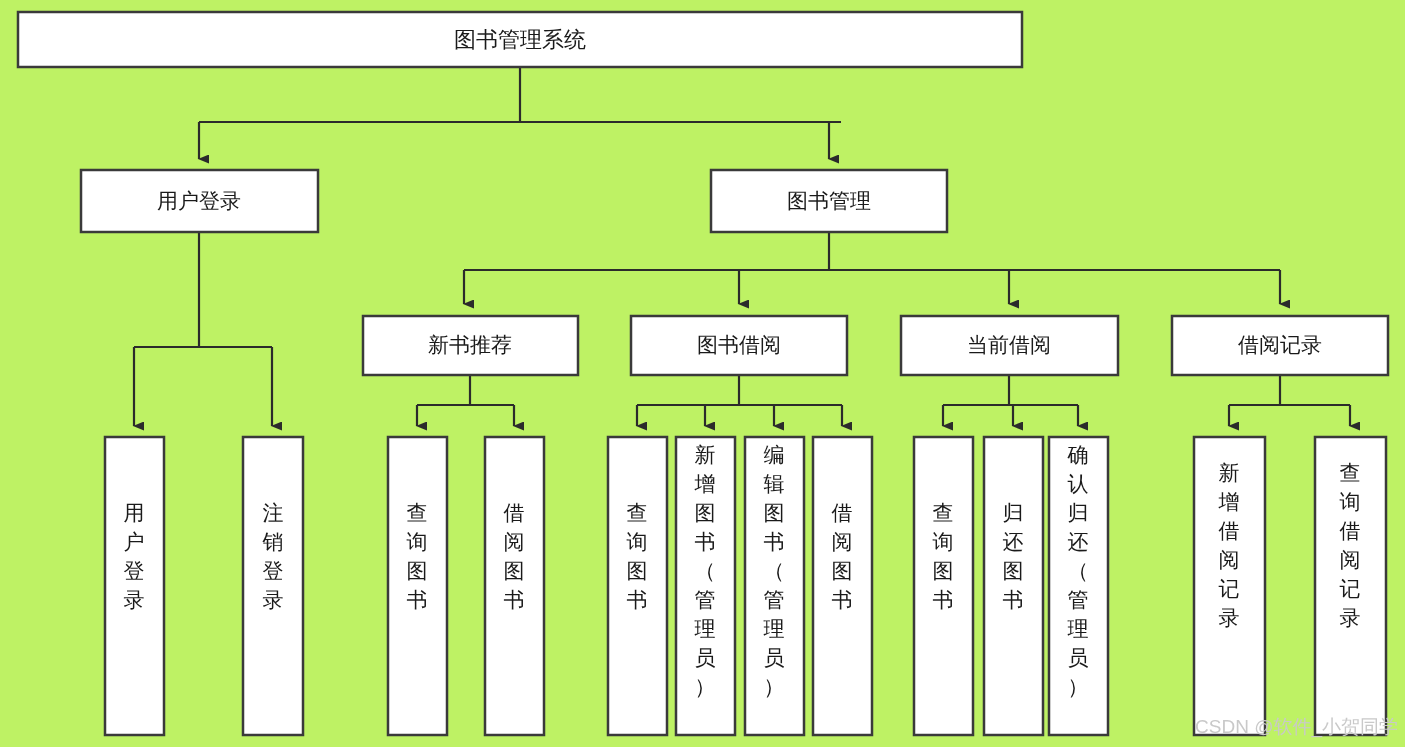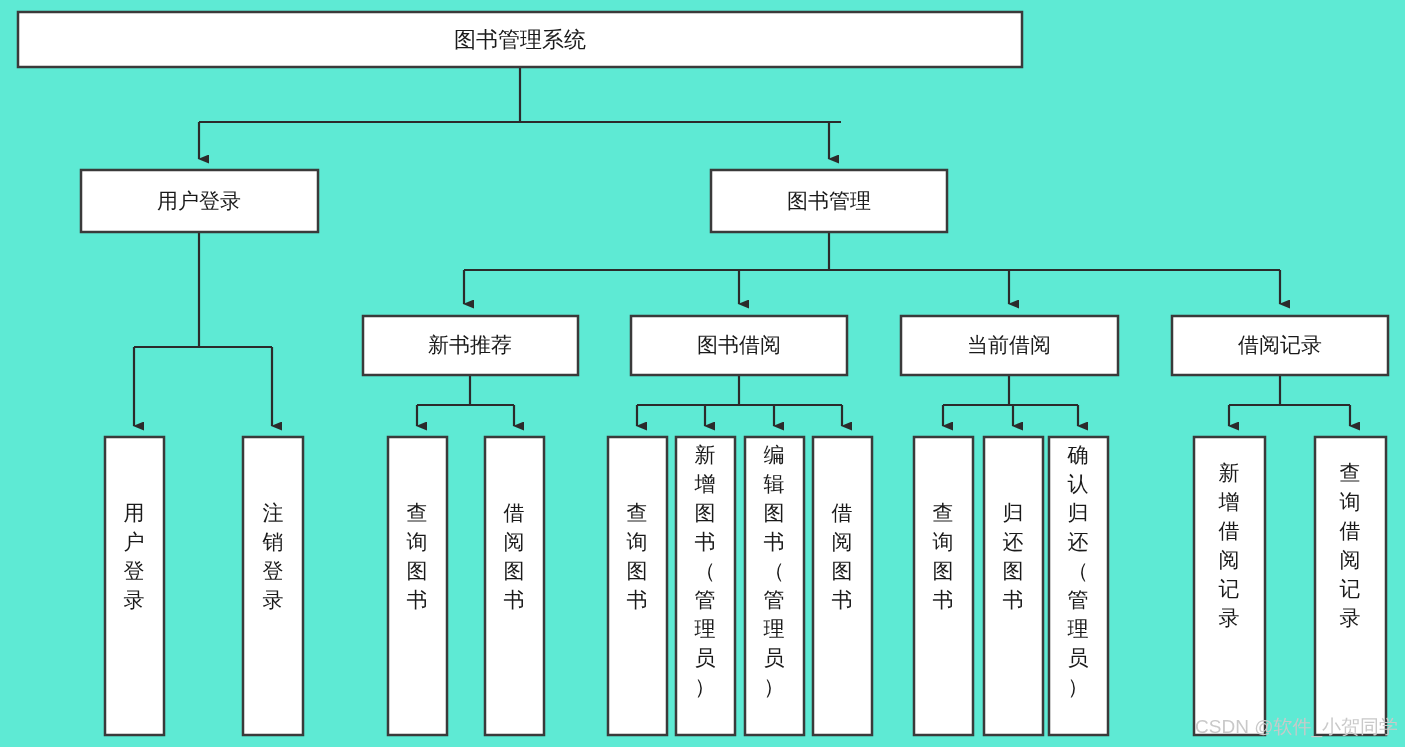--- a/index.html
+++ b/index.html
@@ -11,21 +11,21 @@
   body {
     width: 1405px;
     height: 747px;
     font-family: "Liberation Sans", "DejaVu Sans", sans-serif;
     overflow: hidden;
   }
   #diagram-root {
     position: relative;
     width: 1405px;
     height: 747px;
-    background: #5eead4;
+    background: #bef264;
   }
   svg.diagram-canvas {
     position: absolute;
     top: 0;
     left: 0;
     width: 1405px;
     height: 747px;
     display: block;
   }
   .node-box {

